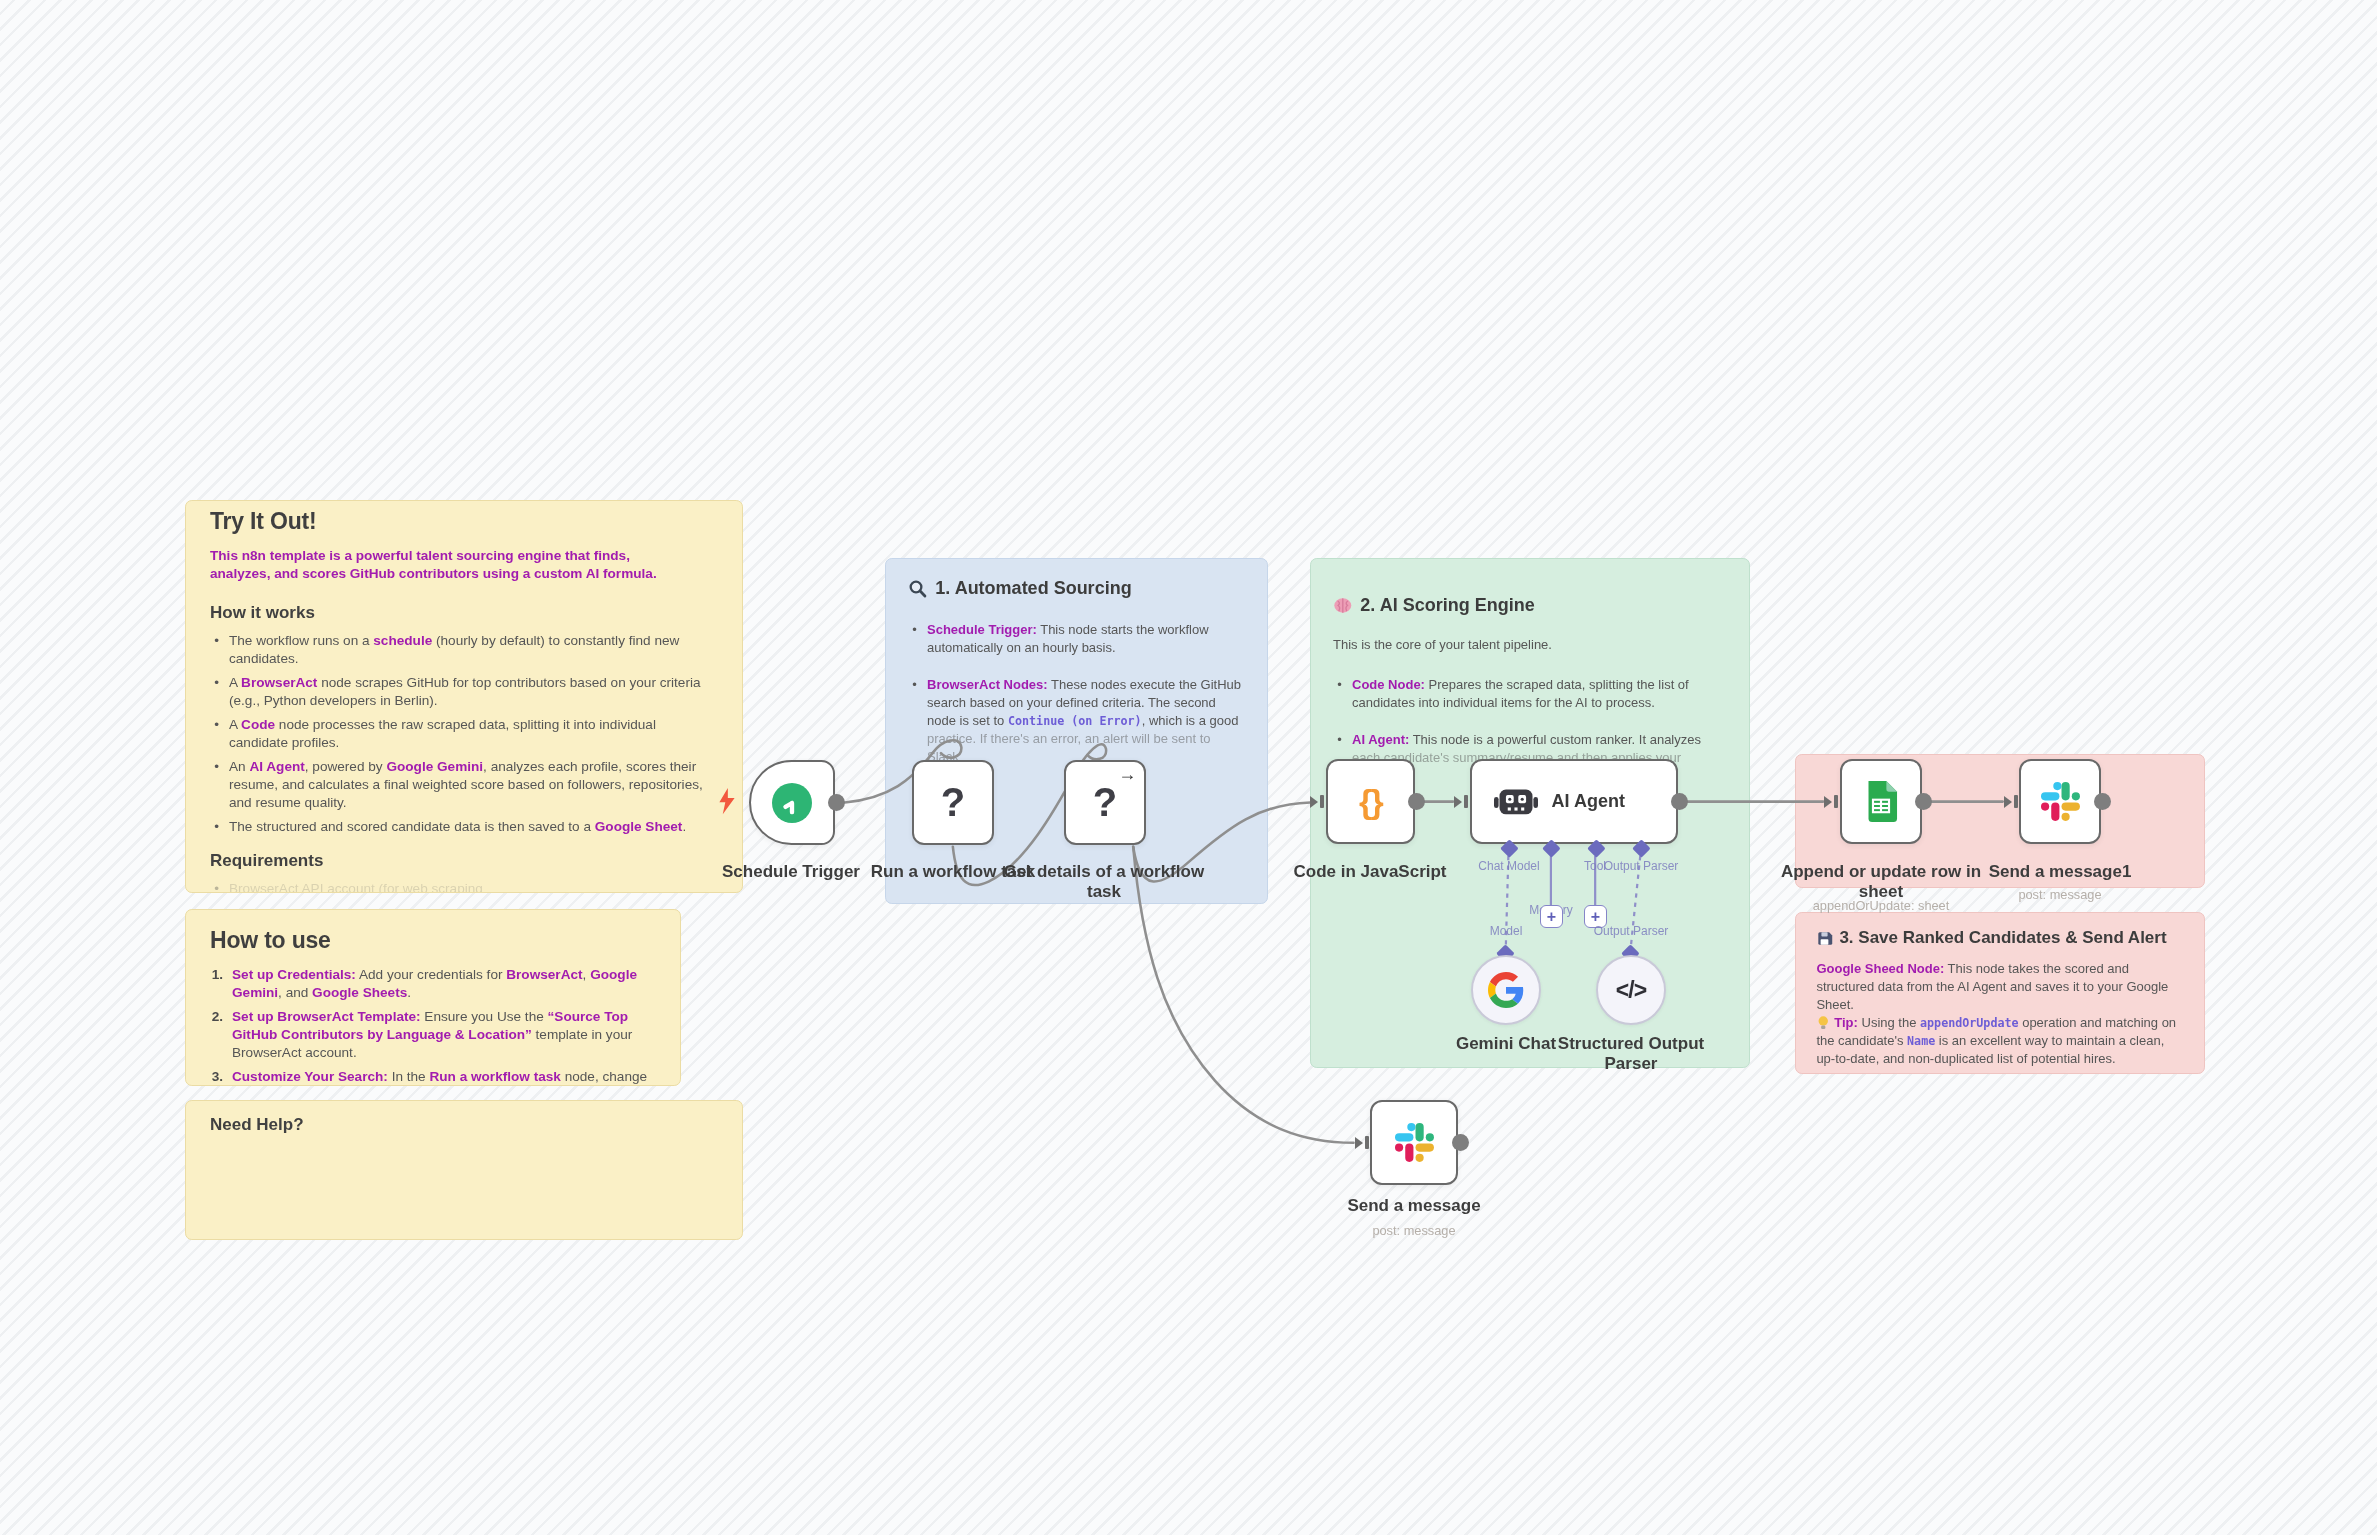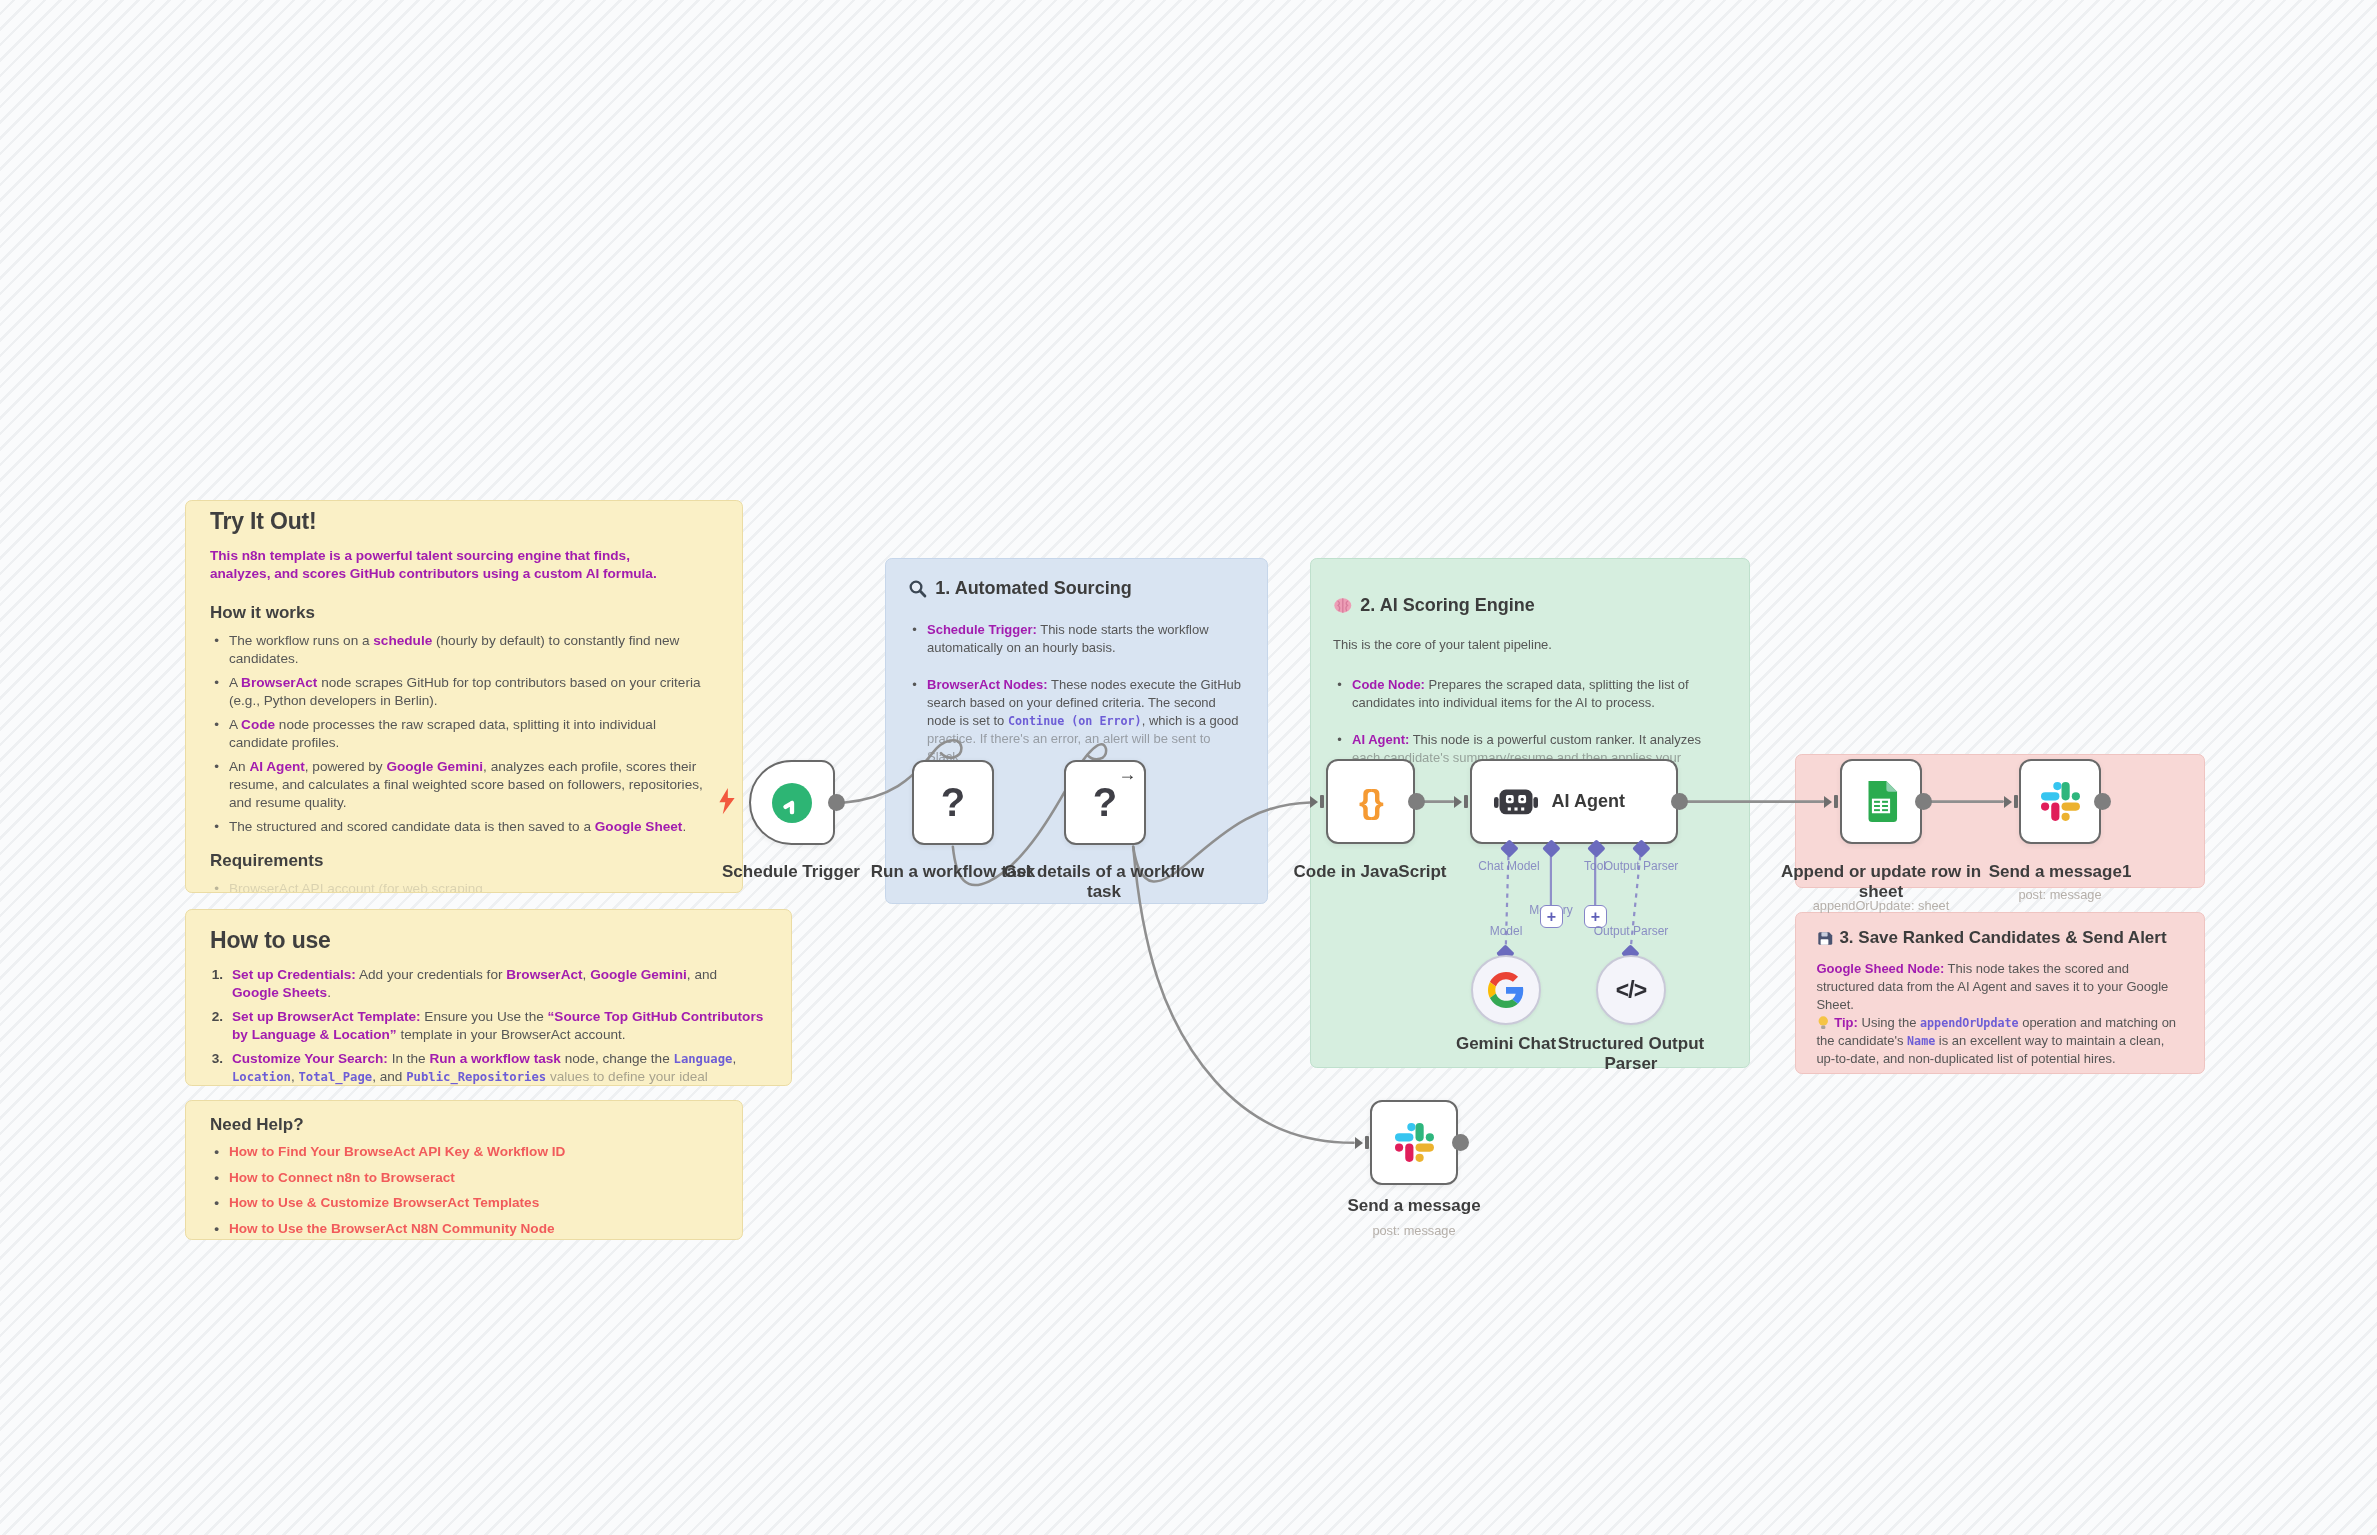--- a/index.html
+++ b/index.html
@@ -97,40 +97,34 @@
         <li class="bullet"><span>An </span><span class="rich-b">AI Agent</span><span>, powered by </span><span class="rich-b">Google Gemini</span><span>, analyzes each profile, scores their resume, and calculates a final weighted score based on followers, repositories, and resume quality.</span></li>
         <li class="bullet"><span>The structured and scored candidate data is then saved to a </span><span class="rich-b">Google Sheet</span><span>.</span></li>
       </ul>
       <h2>Requirements</h2>
       <ul>
         <li class="bullet fade35"><span class="rich-f">BrowserAct API account (for web scraping</span></li>
       </ul>
     </div>
   </div>
 
-  <div class="note yellow" style="left:185px;top:909px;width:607px;height:177px;">
+  <div class="note yellow" style="left:185px;top:909px;width:496px;height:177px;">
     <div class="pad" style="padding-top:17px;">
       <h1>How to use</h1>
       <ol>
         <li class="step" data-num="1."><span class="rich-b">Set up Credentials:</span><span> Add your credentials for </span><span class="rich-b">BrowserAct</span><span>, </span><span class="rich-b">Google Gemini</span><span>, and </span><span class="rich-b">Google Sheets</span><span>.</span></li>
         <li class="step" data-num="2."><span class="rich-b">Set up BrowserAct Template:</span><span> Ensure you Use the </span><span class="rich-b">“Source Top GitHub Contributors by Language &amp; Location”</span><span> template in your BrowserAct account.</span></li>
         <li class="step" data-num="3."><span class="rich-b">Customize Your Search:</span><span> In the </span><span class="rich-b">Run a workflow task</span><span> node, change the </span><span class="rich-c">Language</span><span>, </span><span class="rich-c">Location</span><span>, </span><span class="rich-c">Total_Page</span><span>, and </span><span class="rich-c">Public_Repositories</span><span class="rich-f"> values to define your ideal</span></li>
       </ol>
     </div>
   </div>
 
   <div class="note yellow" style="left:185px;top:1100px;width:558px;height:140px;">
     <div class="pad" style="padding-top:13.6px;">
       <h2 style="margin-top:0;">Need Help?</h2>
-      <ul class="links">
-        <li class="bullet">How to Find Your BrowseAct API Key &amp; Workflow ID</li>
-        <li class="bullet">How to Connect n8n to Browseract</li>
-        <li class="bullet">How to Use &amp; Customize BrowserAct Templates</li>
-        <li class="bullet">How to Use the BrowserAct N8N Community Node</li>
-      </ul>
     </div>
   </div>
 
   <div class="note blue cnote" style="left:885px;top:558px;width:383px;height:346px;">
     <div class="pad" style="padding:19px 22px;">
       <div class="title-row">
         <svg width="19.6" height="19.6" viewBox="0 0 22 22">
           <circle cx="9" cy="9" r="6" fill="rgba(255,255,255,0.35)" stroke="#3b4754" stroke-width="2.6"></circle>
           <line x1="13.6" y1="13.6" x2="19" y2="19" stroke="#3b4754" stroke-width="3.2" stroke-linecap="round"></line>
         </svg>

